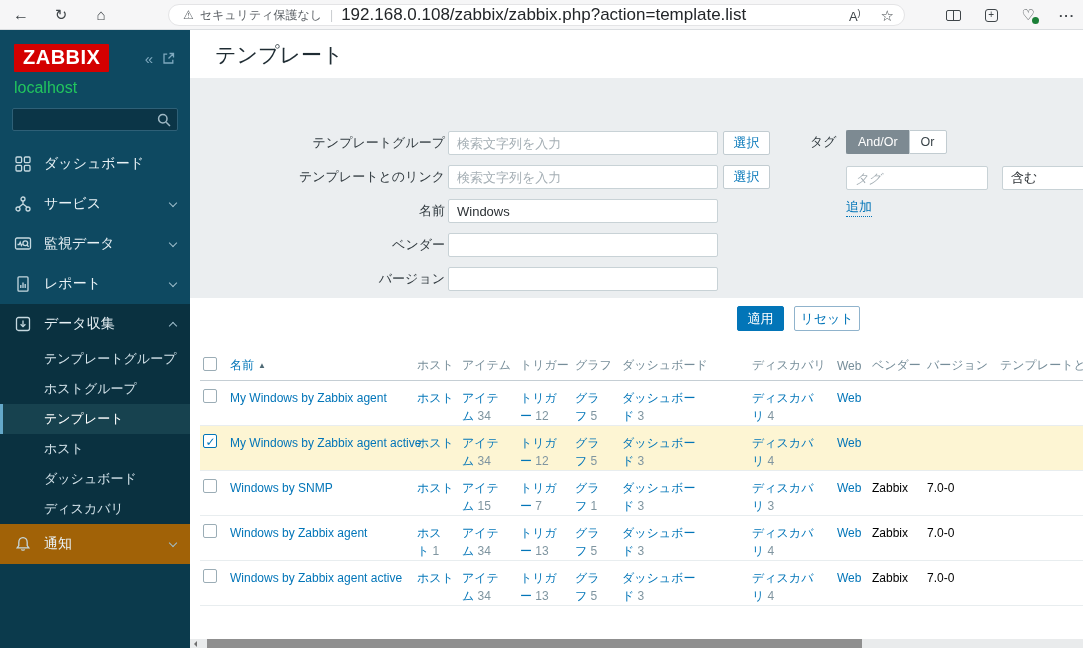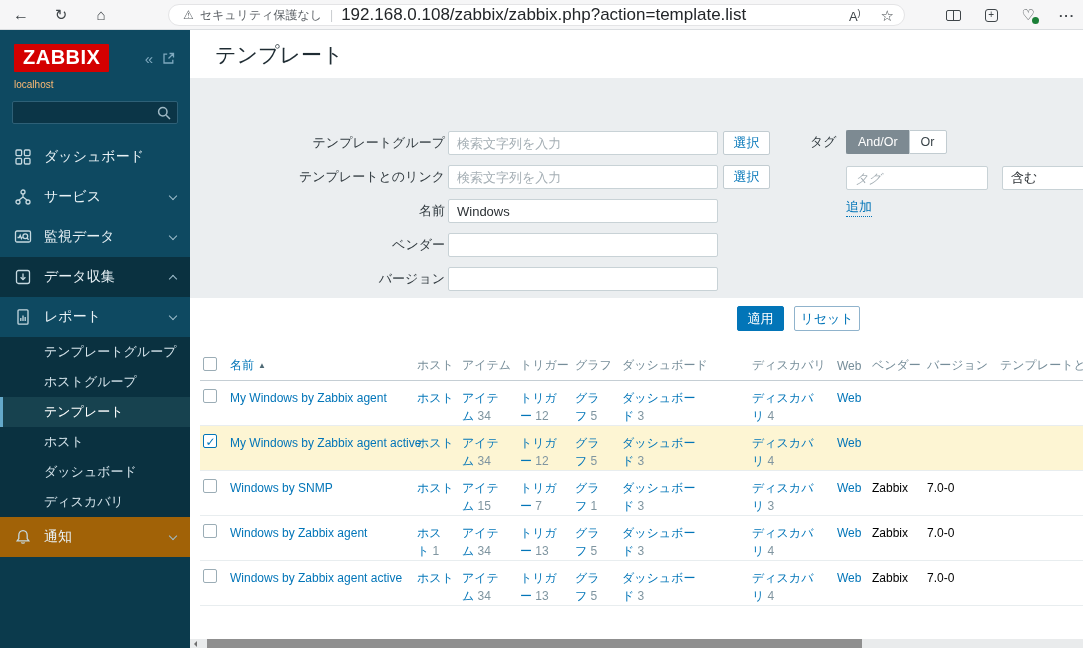--- a/index.html
+++ b/index.html
@@ -34,21 +34,21 @@
   .more-icon { color:#3f4549; font-weight:bold; font-size:13px; letter-spacing:1px; }
 
   
   .sidebar { position:absolute; top:30px; left:0; width:190px; height:618px; background:#0e4961;
     display:flex; flex-direction:column; overflow:hidden; color:#e6eff3; }
   .logo-row { display:flex; align-items:center; margin:14px 14px 0 14px; }
   .zabbix-logo { background:#d40000; color:#fff; font-weight:bold; font-size:20px; letter-spacing:0.5px;
     padding:2px 9px 3px 9px; border-radius:1px; }
   .logo-icons { margin-left:auto; display:flex; align-items:center; gap:8px; color:#7fa9bf; }
   .collapse-ic { font-size:15px; line-height:1; }
-  .host-label { margin:7px 14px 0 14px; font-size:10px; color:#fdba74; }
+  .host-label { margin:7px 14px 0 14px; font-size:16px; color:#22c55e; }
   .side-search { margin:11px 12px 0 12px; height:23px; background:#0b3547; border:1px solid #2e6077;
     border-radius:2px; position:relative; }
   .side-search input { width:100%; height:100%; background:transparent; border:0; outline:none; color:#dde9ee; font-size:12px; padding:0 26px 0 8px; }
   .side-search svg { position:absolute; right:5px; top:3px; }
   .menu { margin-top:13px; }
   .menu-item { height:40px; display:flex; align-items:center; padding:0 14px; cursor:default; }
   .menu-item .mi-icon { width:18px; height:18px; flex:0 0 auto; margin-right:12px; }
   .menu-item .mi-label { font-size:14px; color:#e8f1f5; }
   .chev { margin-left:auto; width:6px; height:6px; border:solid #9fbecb; border-width:0 1.5px 1.5px 0; transform:rotate(45deg); margin-top:-3px; }
   .chev.up { transform:rotate(-135deg); margin-top:4px; }
@@ -196,42 +196,42 @@
           <g fill="none" stroke="#c6d9e0" stroke-width="1.3">
             <rect x="1.5" y="3" width="15" height="11" rx="1.5"></rect>
             <polyline points="3.5,9.5 5.2,9.5 6.2,7.2 7.4,10.6 8.4,9"></polyline>
             <circle cx="11.3" cy="8.3" r="2.4"></circle>
               <line x1="13" y1="10" x2="14.6" y2="11.7"></line>
           </g>
         </svg>
         <span class="mi-label">監視データ</span>
         <span class="chev"></span>
       </div>
-      <div class="menu-item expanded">
-        <svg class="icon mi-icon" width="18" height="18" viewBox="0 0 18 18">
-          <g fill="none" stroke="#c6d9e0" stroke-width="1.3">
-            <rect x="2.5" y="2.5" width="13" height="13" rx="2"></rect>
-            <line x1="9" y1="5.5" x2="9" y2="11.5"></line>
-              <polyline points="6.6,9.3 9,11.7 11.4,9.3"></polyline>
-          </g>
-        </svg>
-        <span class="mi-label">データ収集</span>
-        <span class="chev up"></span>
-      </div>
       <div class="menu-item">
         <svg class="icon mi-icon" width="18" height="18" viewBox="0 0 18 18">
           <g fill="none" stroke="#c6d9e0" stroke-width="1.3">
             <rect x="4" y="1.8" width="10" height="14.4" rx="1"></rect>
             <line x1="6.8" y1="13" x2="6.8" y2="10"></line>
               <line x1="9" y1="13" x2="9" y2="7.5"></line>
               <line x1="11.2" y1="13" x2="11.2" y2="9"></line>
           </g>
         </svg>
         <span class="mi-label">レポート</span>
         <span class="chev"></span>
+      </div>
+      <div class="menu-item expanded">
+        <svg class="icon mi-icon" width="18" height="18" viewBox="0 0 18 18">
+          <g fill="none" stroke="#c6d9e0" stroke-width="1.3">
+            <rect x="2.5" y="2.5" width="13" height="13" rx="2"></rect>
+            <line x1="9" y1="5.5" x2="9" y2="11.5"></line>
+              <polyline points="6.6,9.3 9,11.7 11.4,9.3"></polyline>
+          </g>
+        </svg>
+        <span class="mi-label">データ収集</span>
+        <span class="chev up"></span>
       </div>
       <div class="submenu">
         <div class="sub-item">テンプレートグループ</div>
         <div class="sub-item">ホストグループ</div>
         <div class="sub-item active">テンプレート</div>
         <div class="sub-item">ホスト</div>
         <div class="sub-item">ダッシュボード</div>
         <div class="sub-item">ディスカバリ</div>
       </div>
       <div class="menu-item notif-item">

